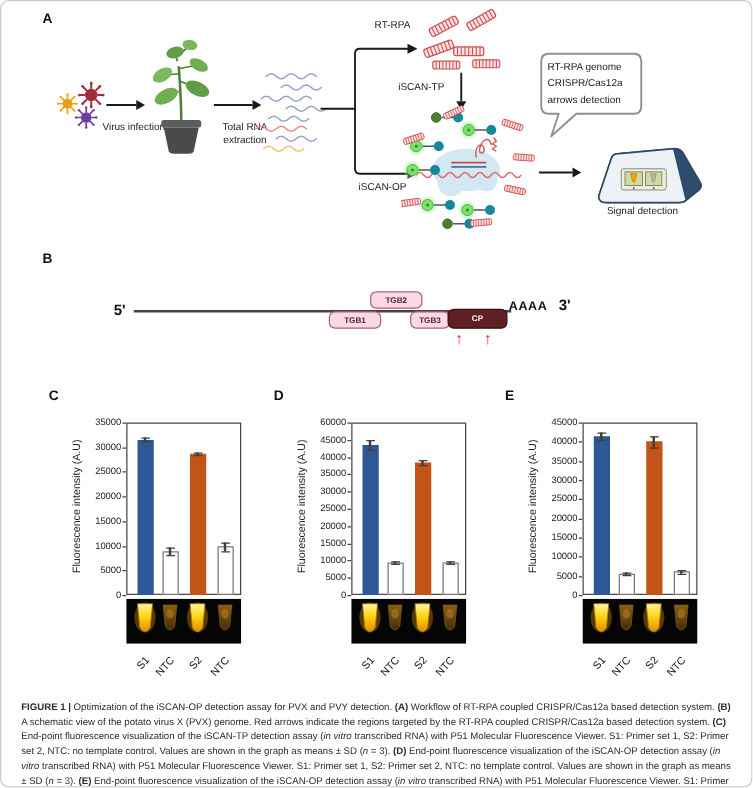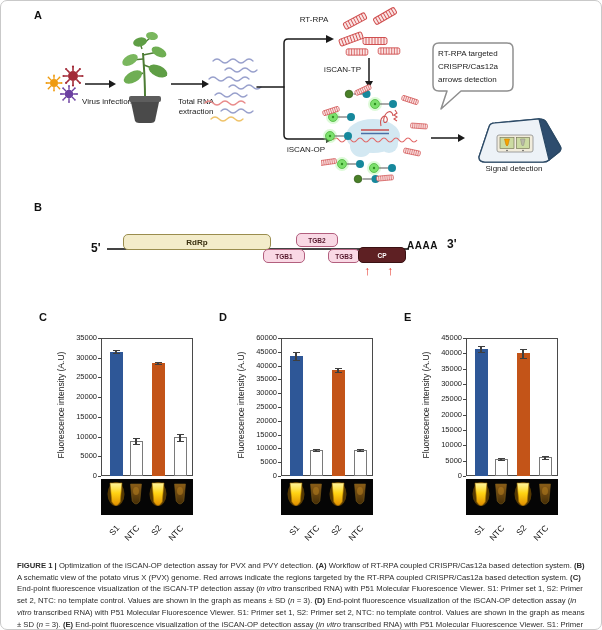--- a/index.html
+++ b/index.html
@@ -114,21 +114,21 @@
         </g>
       </defs>
       <use href="#rod" transform="translate(22,14) rotate(-28)"></use>
       <use href="#rod" transform="translate(52,9) rotate(-30)"></use>
       <use href="#rod" transform="translate(18,32) rotate(-20)"></use>
       <use href="#rod" transform="translate(42,34)"></use>
       <use href="#rod" transform="translate(24,45) scale(0.9)"></use>
       <use href="#rod" transform="translate(56,44) scale(0.9)"></use>
     </svg>
 
-    <div class="lbl" style="left:312px;top:64px;width:48px;text-align:right">iSCAN-TP</div>
+    <div class="lbl" style="left:312px;top:64px;width:48px;text-align:center">iSCAN-TP</div>
     <svg class="abs" style="left:361px;top:57px" width="14" height="31" viewBox="0 0 14 31">
       <line x1="7" y1="0" x2="7" y2="23" stroke="#1a1a1a" stroke-width="1.5"></line>
       <polygon points="3,23 11,23 7,30" fill="#1a1a1a"></polygon>
     </svg>
 
     <svg class="abs" style="left:320px;top:83px" width="110" height="102" viewBox="0 0 110 102">
       <defs>
         <g id="repG">
           <circle r="7" fill="#9ef08e" opacity="0.35"></circle>
           <circle r="4.5" fill="#7ce06c" stroke="#4db83c" stroke-width="0.8"></circle>
@@ -168,21 +168,21 @@
 
     <svg class="abs" style="left:430px;top:131px" width="36" height="12" viewBox="0 0 36 12">
       <line x1="0" y1="6" x2="27" y2="6" stroke="#1a1a1a" stroke-width="1.5"></line>
       <polygon points="27,2 34,6 27,10" fill="#1a1a1a"></polygon>
     </svg>
 
     <svg class="abs" style="left:424px;top:40px" width="100" height="72" viewBox="0 0 100 72">
       <path d="M14,2 H82 Q88,2 88,8 V44 Q88,50 82,50 H36 L16,68 L22,50 H14 Q8,50 8,44 V8 Q8,2 14,2 Z" fill="#ffffff" stroke="#8f8f8f" stroke-width="1.5" stroke-linejoin="round"></path>
     </svg>
     <div class="abs" style="left:437px;top:46px;width:80px">
-      <div class="callout-line">RT-RPA targeted</div>
+      <div class="callout-line">RT-RPA genome</div>
       <div class="callout-line">CRISPR/Cas12a</div>
       <div class="callout-line">arrows detection</div>
     </div>
 
     <svg class="abs" style="left:472px;top:112px" width="92" height="52" viewBox="0 0 92 52">
       <path d="M66,6 Q71,6 73,9 L87,33 Q89,36 86,39 L76,47 L60,8 Z" fill="#2e4d6e" stroke="#2c4a66" stroke-width="1.2"></path>
       <path d="M6,44 L16,14 Q17,10 22,10 L66,6 Q71,6 73,9 L87,33 Q89,36 86,39 L76,47 Q74,49 70,49 L12,49 Q6,49 6,44 Z" fill="none" stroke="#2c4a66" stroke-width="1.5" stroke-linejoin="round"></path>
       <path d="M6,44 L16,14 Q17,10 22,10 L66,6 L76,47 Q74,49 70,49 L12,49 Q6,49 6,44 Z" fill="#edf2f7" stroke="#2c4a66" stroke-width="1.2"></path>
       <rect x="24" y="22" width="36" height="17" rx="2" fill="#f1ecdc" stroke="#8a8a8a" stroke-width="0.8"></rect>
       <rect x="27" y="24.5" width="14" height="11" fill="#ccdba2" stroke="#6a6a4a" stroke-width="0.6"></rect>
@@ -192,21 +192,20 @@
       <circle cx="34" cy="37.5" r="0.8" fill="#555"></circle>
         <circle cx="50" cy="37.5" r="0.8" fill="#555"></circle>
     </svg>
     <div class="lbl" style="left:480px;top:163px;width:66px">Signal detection</div>
   </section>
 
   <section id="panelB">
     <div class="plabel" style="left:33px;top:5px">B</div>
     <div class="plabel" style="left:90px;top:45px;font-size:12px">5'</div>
     <div class="abs" style="left:106px;top:52px;width:302px;height:1.6px;background:#444"></div>
-    <div class="gene" style="left: 122px; top: 38px; width: 148px; height: 16px; font-size: 8px; background: rgb(243, 236, 202); border-color: rgb(154, 141, 78); color: rgb(58, 48, 16);">RdRp</div>
     <div class="gene" style="left: 262px; top: 53px; width: 42px; height: 14px; font-size: 6.5px; background: rgb(249, 217, 229); border-color: rgb(178, 95, 126); color: rgb(85, 24, 44);">TGB1</div>
     <div class="gene" style="left: 295px; top: 37px; width: 42px; height: 14px; font-size: 6.5px; background: rgb(249, 217, 229); border-color: rgb(178, 95, 126); color: rgb(85, 24, 44);">TGB2</div>
     <div class="gene" style="left: 327px; top: 53px; width: 32px; height: 14px; font-size: 6.5px; background: rgb(249, 217, 229); border-color: rgb(178, 95, 126); color: rgb(85, 24, 44);">TGB3</div>
     <div class="gene" style="left: 357px; top: 51px; width: 48px; height: 16px; font-size: 6.5px; background: rgb(94, 32, 35); border-color: rgb(58, 17, 19); color: rgb(255, 255, 255);">CP</div>
     <div class="plabel" style="left:406px;top:44px;font-size:10px;letter-spacing:0.5px">AAAA</div>
     <div class="plabel" style="left:446px;top:41px;font-size:12px">3'</div>
     <div class="redarrow" style="left:363px;top:68px">↑</div>
     <div class="redarrow" style="left:386px;top:68px">↑</div>
   </section>
 

